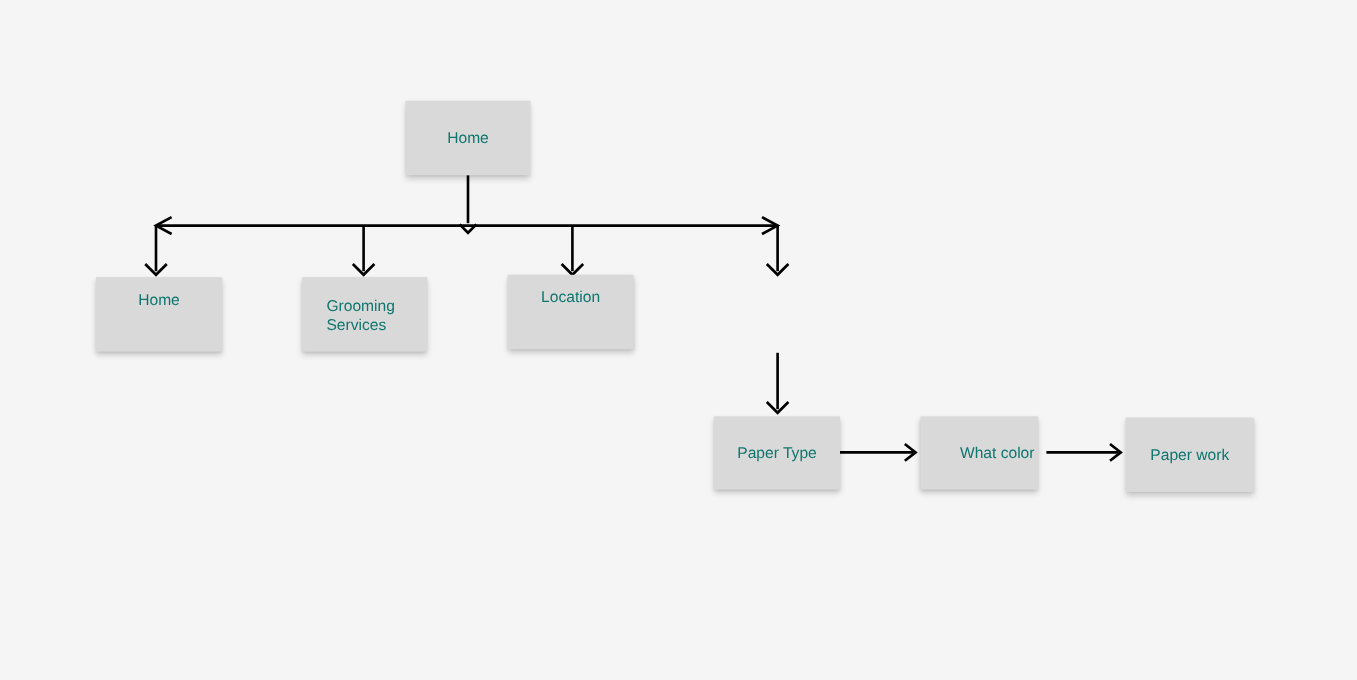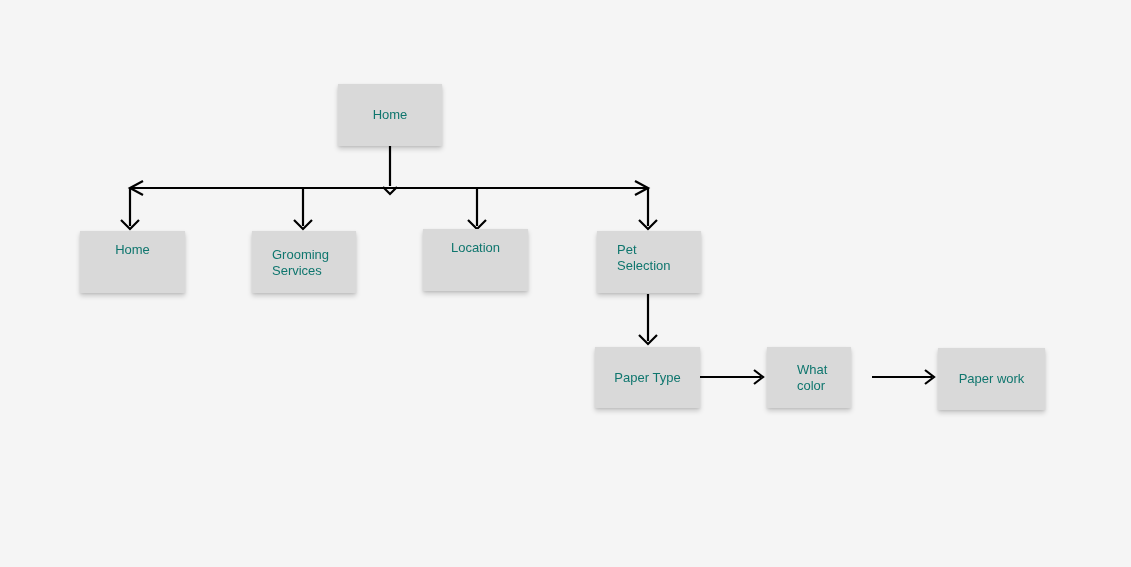--- a/index.html
+++ b/index.html
@@ -59,21 +59,21 @@
   .node.wrap .node-label {
     width: 64px;
   }
   
   #n-home-top       { left: 338px; top:  84px; width: 104px; height: 62px; }
   #n-home           { left:  80px; top: 231px; width: 105px; height: 62px; }
   #n-grooming       { left: 252px; top: 231px; width: 104px; height: 62px; padding-top: 16px; }
   #n-location       { left: 423px; top: 229px; width: 105px; height: 62px; }
   #n-pet-selection  { left: 597px; top: 231px; width: 104px; height: 62px; }
   #n-what-type      { left: 595px; top: 347px; width: 105px; height: 61px; }
-  #n-what-color     { left: 767px; top: 347px; width: 84px; height: 61px; padding-left: 30px; }
+  #n-what-color     { left: 767px; top: 347px; width: 98px; height: 61px; padding-left: 30px; }
   #n-paper-work     { left: 938px; top: 348px; width: 107px; height: 62px; }
 </style>
 </head>
 <body>
 
 <div class="canvas">
 
   <svg class="connector-layer" viewBox="0 0 1131 567" xmlns="http://www.w3.org/2000/svg" aria-hidden="true">
 
     <g>
@@ -129,23 +129,20 @@
   </div>
 
   <div class="node align-top wrap" id="n-grooming">
     <span class="node-label">Grooming Services</span>
   </div>
 
   <div class="node align-top" id="n-location">
     <span class="node-label">Location</span>
   </div>
 
-  <div class="node align-top wrap" id="n-pet-selection">
-    <span class="node-label">Pet Selection</span>
-  </div>
 
   <div class="node" id="n-what-type">
     <span class="node-label">Paper Type</span>
   </div>
 
   <div class="node" id="n-what-color">
     <span class="node-label">What color</span>
   </div>
 
   <div class="node" id="n-paper-work">

